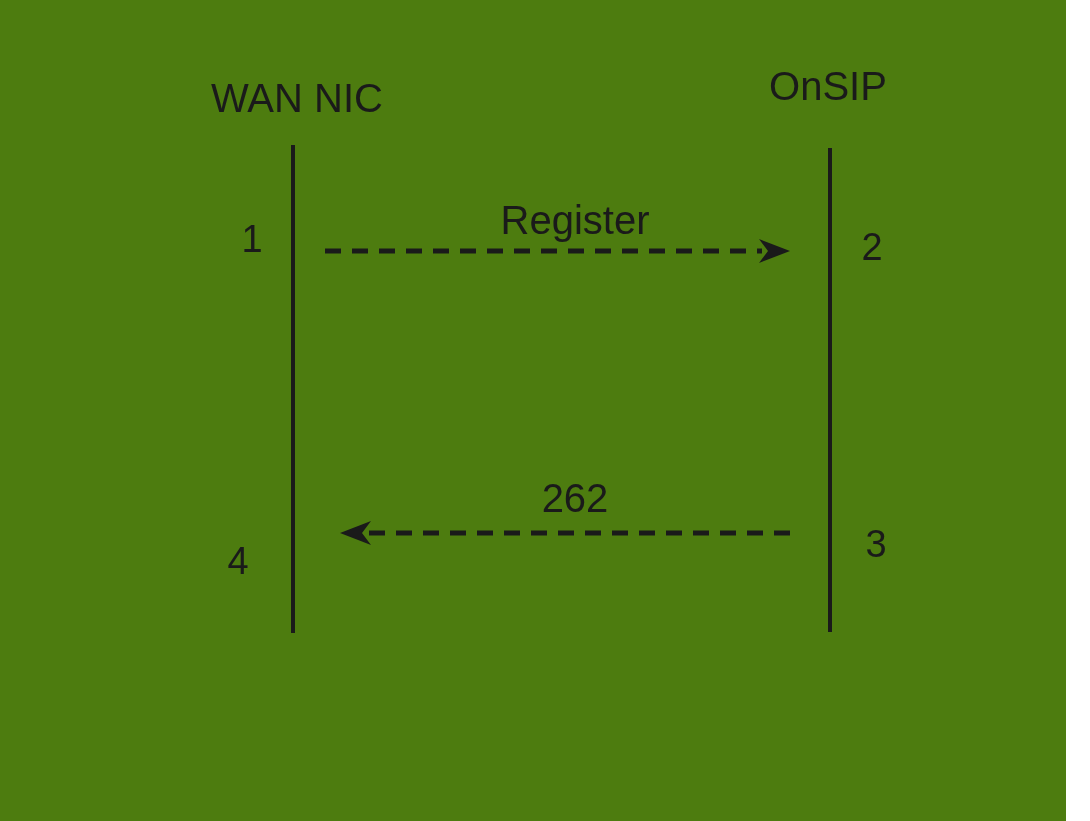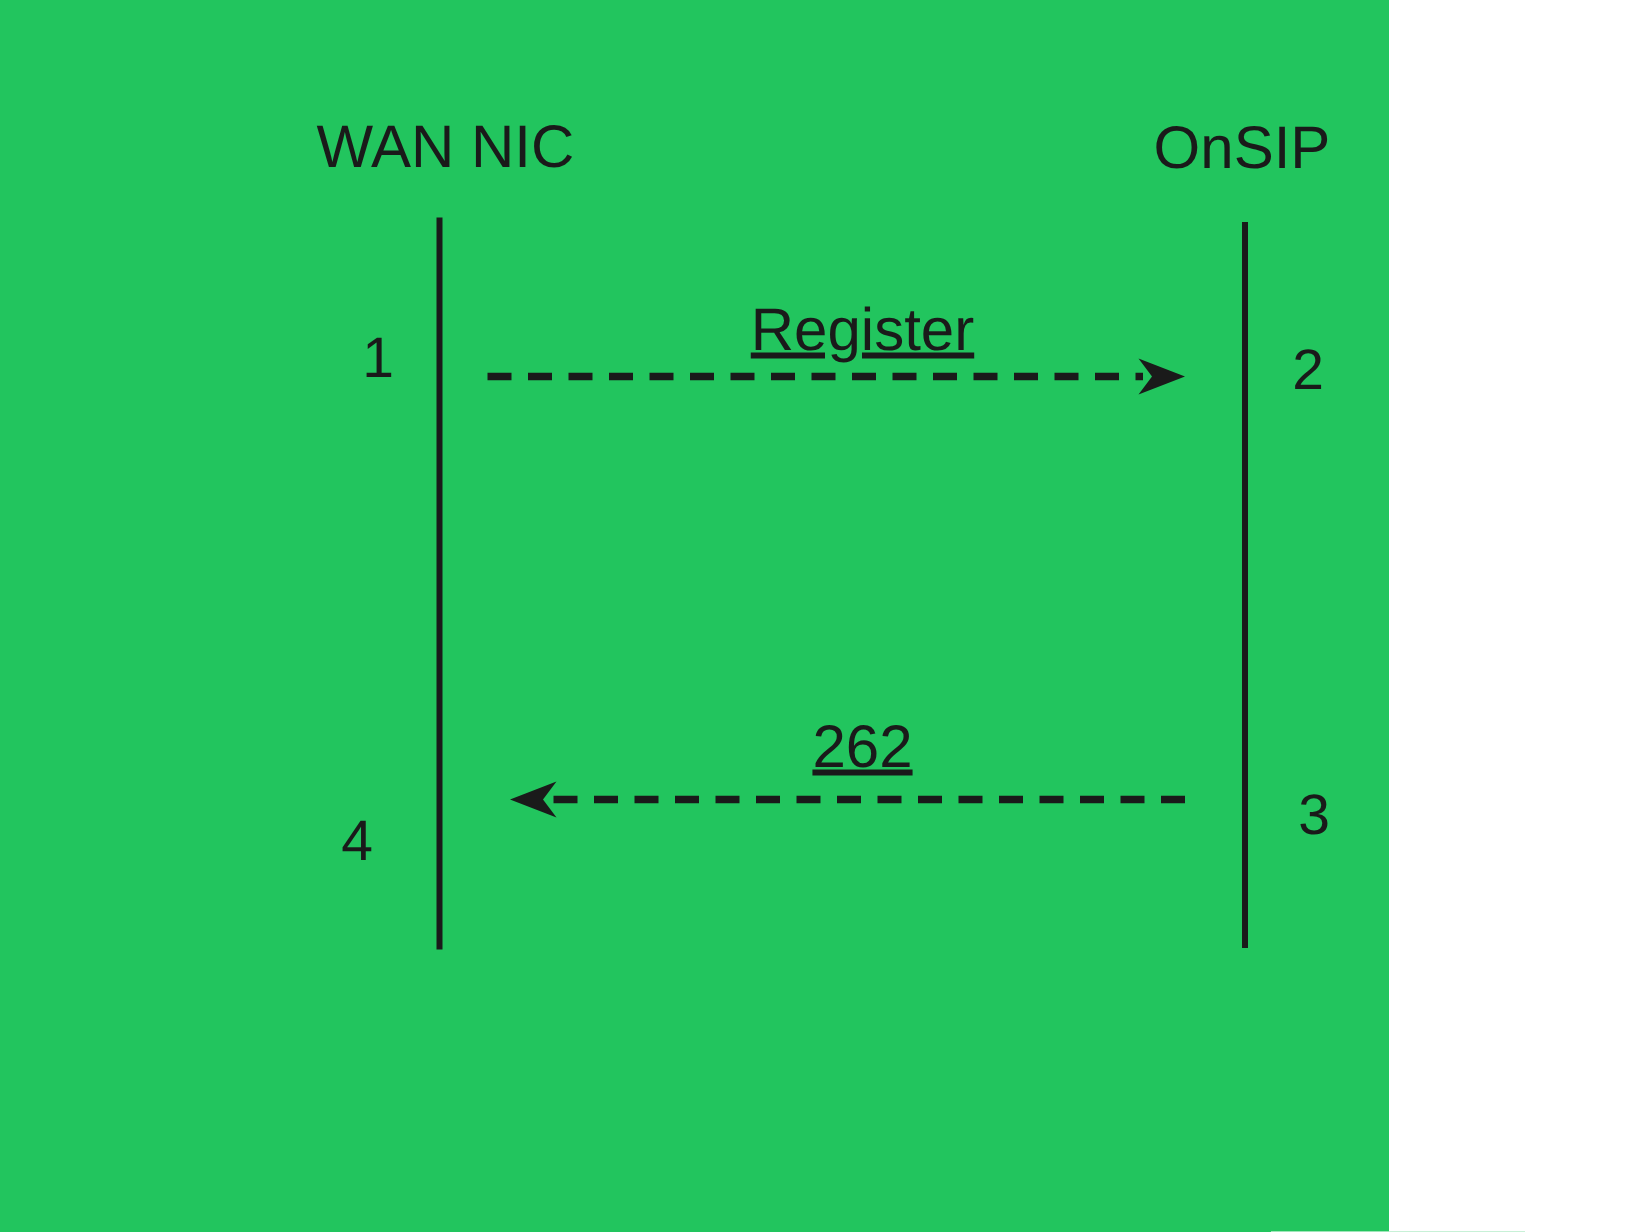--- a/index.html
+++ b/index.html
@@ -2,23 +2,23 @@
 <html><head>
 <meta charset="utf-8">
 <style>
   html, body {
     margin: 0;
     padding: 0;
     background: #ffffff;
   }
   .canvas {
     position: relative;
-    width: 926px;
+    width: 1066px;
     height: 821px;
-    background: #22c55e;
+    background: #4d7c0f;
     font-family: "Liberation Sans", sans-serif;
     color: #1a1a1a;
     overflow: hidden;
   }
   .diagram-svg {
     position: absolute;
     left: 0;
     top: 0;
     width: 1090px;
     height: 821px;
@@ -28,28 +28,27 @@
     text-align: center;
     white-space: nowrap;
     line-height: 1.1;
     color: #1a1a1a;
   }
   .lifeline-label {
     font-size: 40px;
   }
   .message-label {
     font-size: 40px;
-    text-decoration: underline;
   }
   .step-number {
     font-size: 38px;
   }
   
   .label-wan-nic { left: 147px; top: 76px;  width: 300px; }
-  .label-onsip   { left: 678px; top: 77px;  width: 300px; text-align: center; }
+  .label-onsip   { left: 678px; top: 64px;  width: 300px; text-align: center; }
   
   .label-register { left: 455px; top: 198px; width: 240px; }
   .label-401      { left: 455px; top: 476px; width: 240px; }
   
   .step-1 { left: 228px; top: 219px; width: 48px; }
   .step-2 { left: 848px; top: 227px; width: 48px; }
   .step-3 { left: 852px; top: 524px; width: 48px; }
   .step-4 { left: 214px; top: 541px; width: 48px; }
 </style>
 </head>

